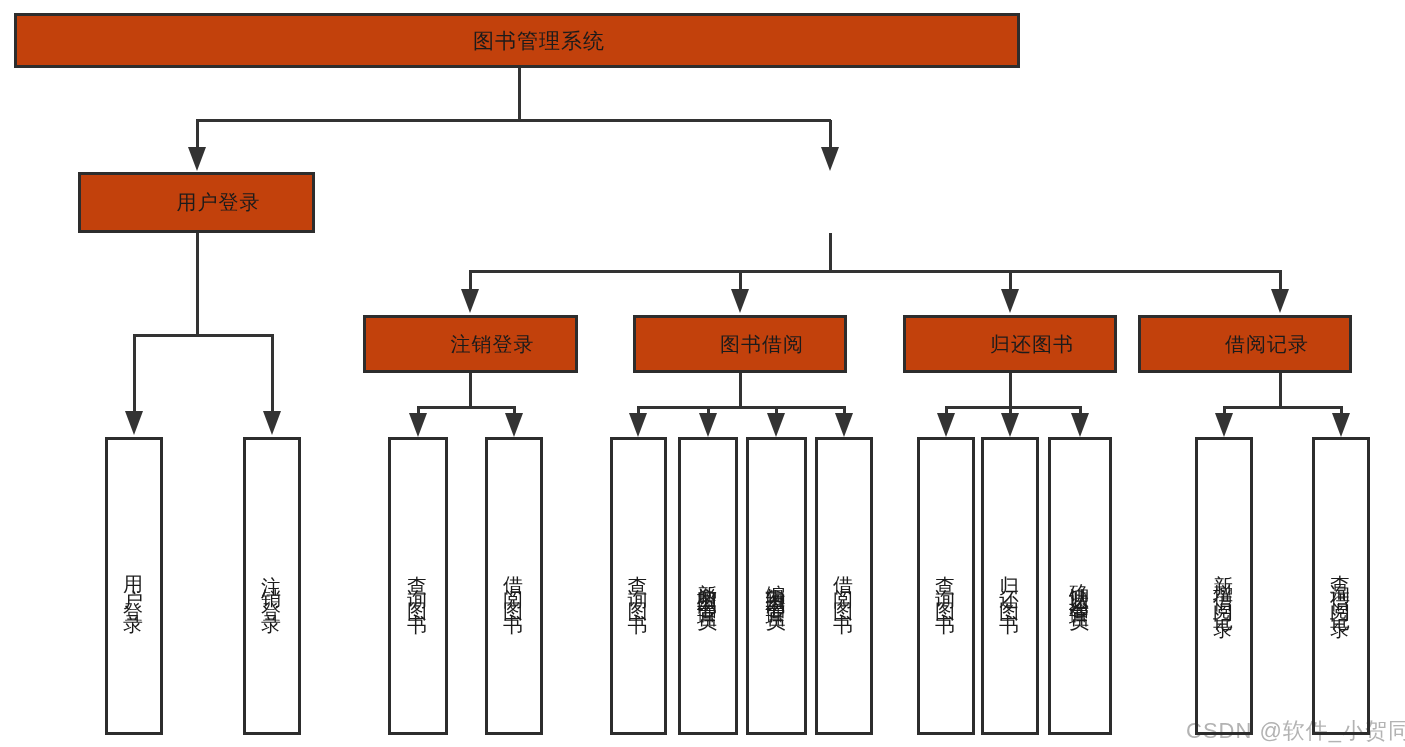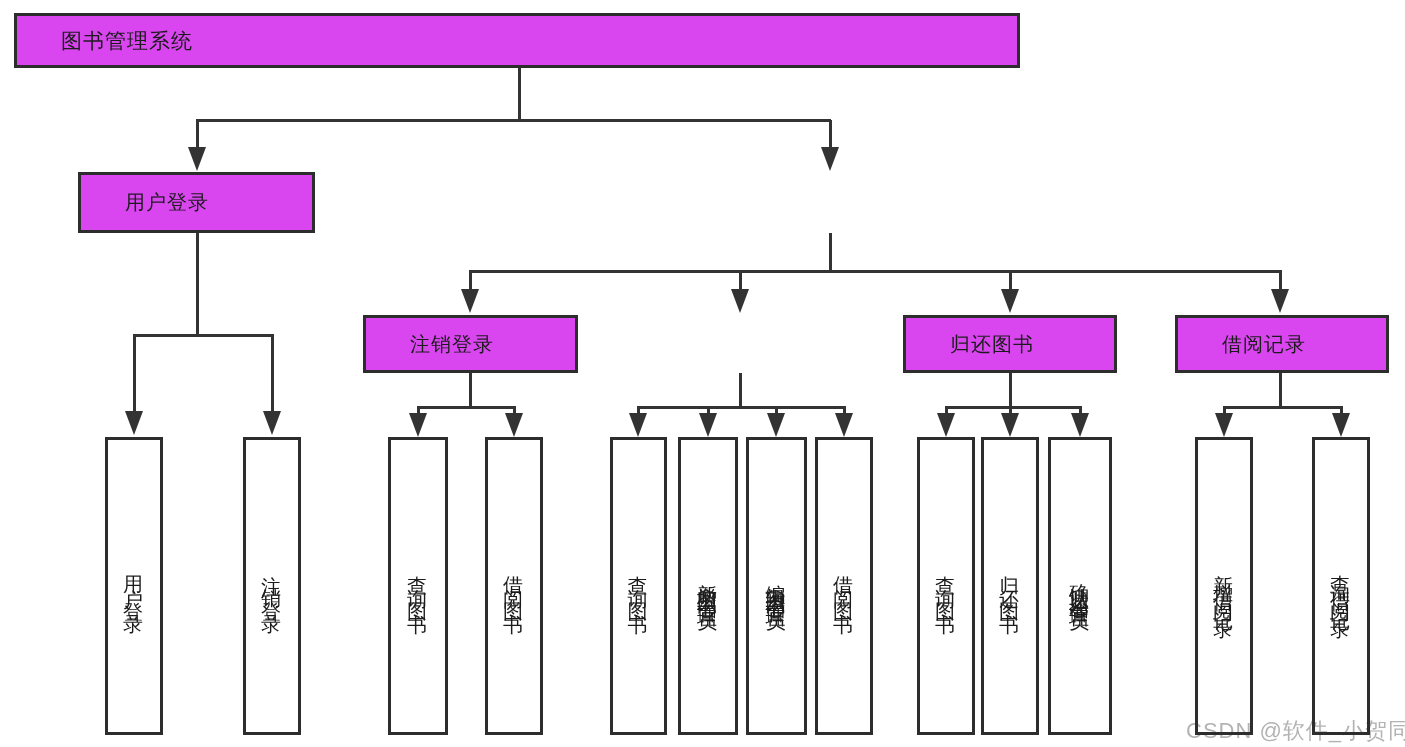--- a/index.html
+++ b/index.html
@@ -13,22 +13,22 @@
     width:1405px;height:747px;
     background:#ffffff;
     font-family:"Liberation Sans","DejaVu Sans",sans-serif;
     color:var(--text);
     overflow:hidden;
   }
   .box{
     position:absolute;
     box-sizing:border-box;
     border:3px solid var(--border);
-    background:#d946ef;
-    display:flex;align-items:center;
+    background:#c2410c;
+    display:flex;align-items:center;justify-content:center;
     font-size:20px;
     letter-spacing:1px;
     color:var(--text);
     padding-left:44px;
   }
   .box.root{font-size:21px;}
   .leaf{
     position:absolute;
     box-sizing:border-box;
     border:3px solid var(--border);
@@ -98,24 +98,27 @@
   <div class="vl" style="left:739px;top:271px;height:20px;"></div>
   <div class="ar" style="left:731px;top:289px;"></div>
   <div class="vl" style="left:1009px;top:271px;height:20px;"></div>
   <div class="ar" style="left:1001px;top:289px;"></div>
   <div class="vl" style="left:1279px;top:271px;height:20px;"></div>
   <div class="ar" style="left:1271px;top:289px;"></div>
 
   <div class="box" style="left:363px;top:315px;width:215px;height:58px;">
     <span>注销登录</span>
   </div>
+  <div class="box" style="left:633px;top:315px;width:214px;height:58px;">
+    <span>图书借阅</span>
+  </div>
   <div class="box" style="left:903px;top:315px;width:214px;height:58px;">
     <span>归还图书</span>
   </div>
-  <div class="box" style="left:1175px;top:315px;width:214px;height:58px;">
+  <div class="box" style="left:1138px;top:315px;width:214px;height:58px;">
     <span>借阅记录</span>
   </div>
 
   <div class="vl" style="left:469px;top:373px;height:35px;"></div>
   <div class="hl" style="left:417px;top:406px;width:99px;"></div>
   <div class="vl" style="left:417px;top:407px;height:8px;"></div>
   <div class="ar" style="left:409px;top:413px;"></div>
   <div class="vl" style="left:513px;top:407px;height:8px;"></div>
   <div class="ar" style="left:505px;top:413px;"></div>
 

